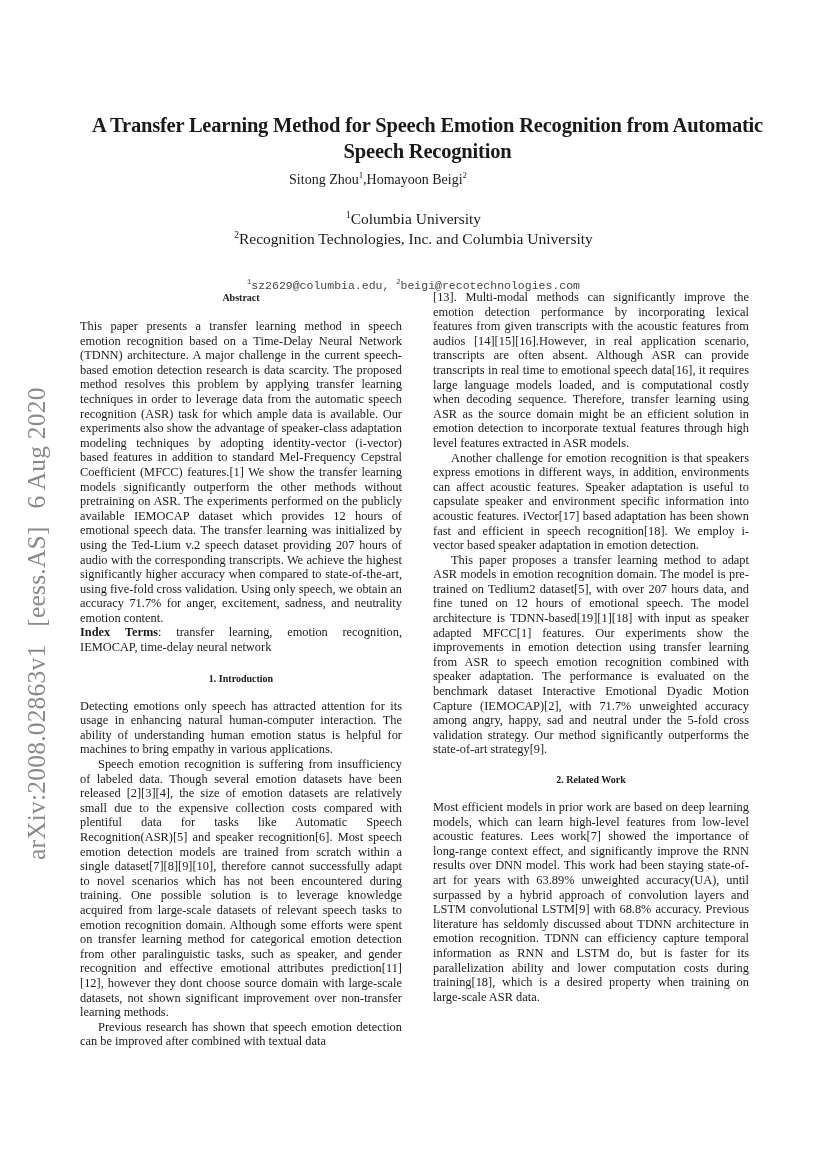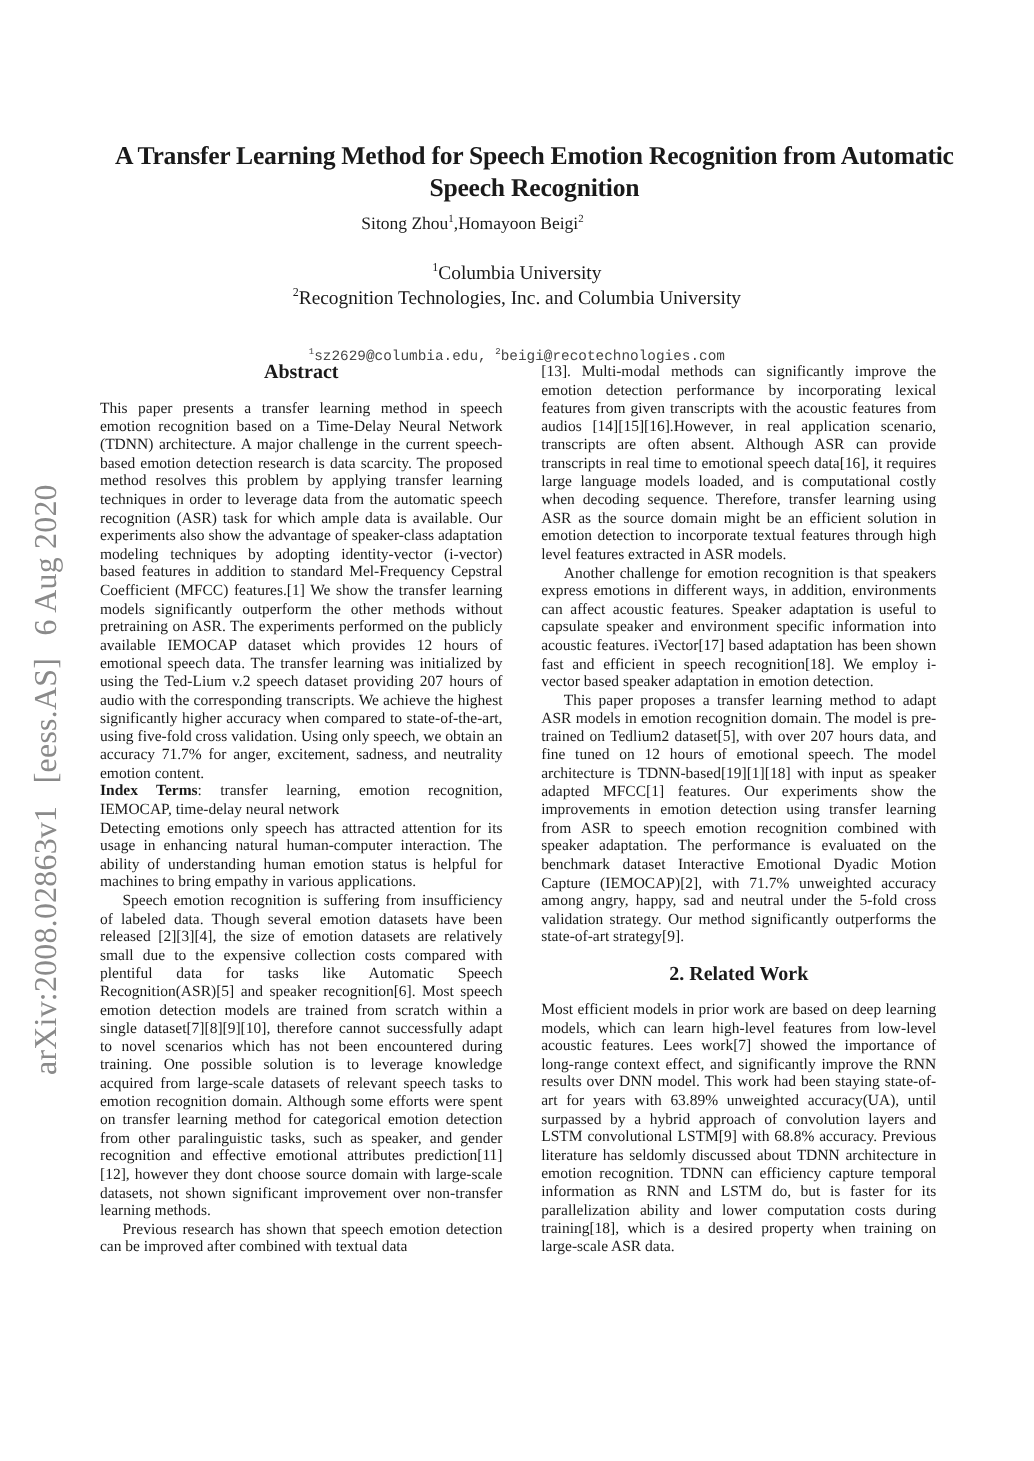--- a/index.html
+++ b/index.html
@@ -14,21 +14,21 @@
   .authors { position:absolute; left:0; width:756px; top:202px; text-align:center; font-size:14px; }
   .affil { position:absolute; left:0; width:827px; text-align:center; font-size:15.5px; }
   .affil1 { top:210px; }
   .affil2 { top:230px; }
   .emails { position:absolute; left:0; width:827px; top:252px; text-align:center;
             font-family:"Liberation Mono", "DejaVu Sans Mono", monospace; font-size:11.5px; color:#444;margin-top:27px; }
   sup { font-size:0.62em; vertical-align:super; line-height:0; }
   .col { position:absolute; width:322px; font-size:12.4px; line-height:14.6px; text-align:justify; hyphens:none; }
   .col-left { left:80px; top:288px; }
   .col-right { left:433px; top:290px; width:316px; }
-  .col h2 { margin:0; text-align:center; font-size:16px; font-weight:bold; line-height:20px; }
+  .col h2 { margin:0; text-align:center; font-size:10px; font-weight:bold; line-height:20px; }
   .col p { margin:0; }
   .indent { text-indent:18px; }
   .abs-head { margin-bottom:11px !important; }
   .sec-head { margin-top:14px !important; margin-bottom:10px !important; }
   .sec-head-r { margin-top:13px !important; margin-bottom:10px !important; }
 </style>
 </head>
 <body>
 
 <div class="arxiv">
@@ -50,20 +50,21 @@
 
 <div class="emails">
   <sup>1</sup><span>sz2629@columbia.edu,</span>
   <sup>2</sup><span>beigi@recotechnologies.com</span>
 </div>
 
 <div class="col col-left">
   <h2 class="abs-head">Abstract</h2>
   <p>This paper presents a transfer learning method in speech emotion recognition based on a Time-Delay Neural Network (TDNN) architecture. A major challenge in the current speech-based emotion detection research is data scarcity.  The proposed method resolves this problem by applying transfer learning techniques in order to leverage data from the automatic speech recognition (ASR) task for which ample data is available. Our experiments also show the advantage of speaker-class adaptation modeling techniques by adopting identity-vector (i-vector) based features in addition to standard Mel-Frequency Cepstral Coefficient (MFCC) features.[1] We show the transfer learning models significantly outperform the other methods without pretraining on ASR. The experiments performed on the publicly available IEMOCAP dataset which provides 12 hours of emotional speech data. The transfer learning was initialized by using the Ted-Lium v.2 speech dataset providing 207 hours of audio with the corresponding transcripts.  We achieve the highest significantly higher accuracy when compared to state-of-the-art, using five-fold cross validation. Using only speech, we obtain an accuracy 71.7% for anger, excitement, sadness, and neutrality emotion content.</p>
   <p><b>Index Terms</b><span>: transfer learning, emotion recognition, IEMOCAP, time-delay neural network</span></p>
+  <h2 class="sec-head">1.  Introduction</h2>
   <p>Detecting emotions only speech has attracted attention for its usage in enhancing natural human-computer interaction.  The ability of understanding human emotion status is helpful for machines to bring empathy in various applications.</p>
   <p class="indent">Speech emotion recognition is suffering from insufficiency of labeled data. Though several emotion datasets have been released [2][3][4], the size of emotion datasets are relatively small due to the expensive collection costs compared with plentiful data for tasks like Automatic Speech Recognition(ASR)[5] and speaker recognition[6].  Most speech emotion detection models are trained from scratch within a single dataset[7][8][9][10], therefore cannot successfully adapt to novel scenarios which has not been encountered during training.  One possible solution is to leverage knowledge acquired from large-scale datasets of relevant speech tasks to emotion recognition domain.  Although some efforts were spent on transfer learning method for categorical emotion detection from other paralinguistic tasks, such as speaker, and gender recognition and effective emotional attributes prediction[11][12], however they dont choose source domain with large-scale datasets, not shown significant improvement over non-transfer learning methods.</p>
   <p class="indent">Previous research has shown that speech emotion detection can be improved after combined with textual data</p>
 </div>
 
 <div class="col col-right">
   <p>[13]. Multi-modal methods can significantly improve the emotion detection performance by incorporating lexical features from given transcripts with the acoustic features from audios [14][15][16].However, in real application scenario, transcripts are often absent. Although ASR can provide transcripts in real time to emotional speech data[16], it requires large language models loaded, and is computational costly when decoding sequence.  Therefore, transfer learning using ASR as the source domain might be an efficient solution in emotion detection to incorporate textual features through high level features extracted in ASR models.</p>
   <p class="indent">Another challenge for emotion recognition is that speakers express emotions in different ways, in addition, environments can affect acoustic features. Speaker adaptation is useful to capsulate speaker and environment specific information into acoustic features. iVector[17] based adaptation has been shown fast and efficient in speech recognition[18]. We employ i-vector based speaker adaptation in emotion detection.</p>
   <p class="indent">This paper proposes a transfer learning method to adapt ASR models in emotion recognition domain.  The model is pre-trained on Tedlium2 dataset[5], with over 207 hours data, and fine tuned on 12 hours of emotional speech.  The model architecture is TDNN-based[19][1][18] with input as speaker adapted MFCC[1] features. Our experiments show the improvements in emotion detection using transfer learning from ASR to speech emotion recognition combined with speaker adaptation.  The performance is evaluated on the benchmark dataset Interactive Emotional Dyadic Motion Capture (IEMOCAP)[2], with 71.7% unweighted accuracy among angry, happy, sad and neutral under the 5-fold cross validation strategy.  Our method significantly outperforms the state-of-art strategy[9].</p>
   <h2 class="sec-head-r">2.  Related Work</h2>

